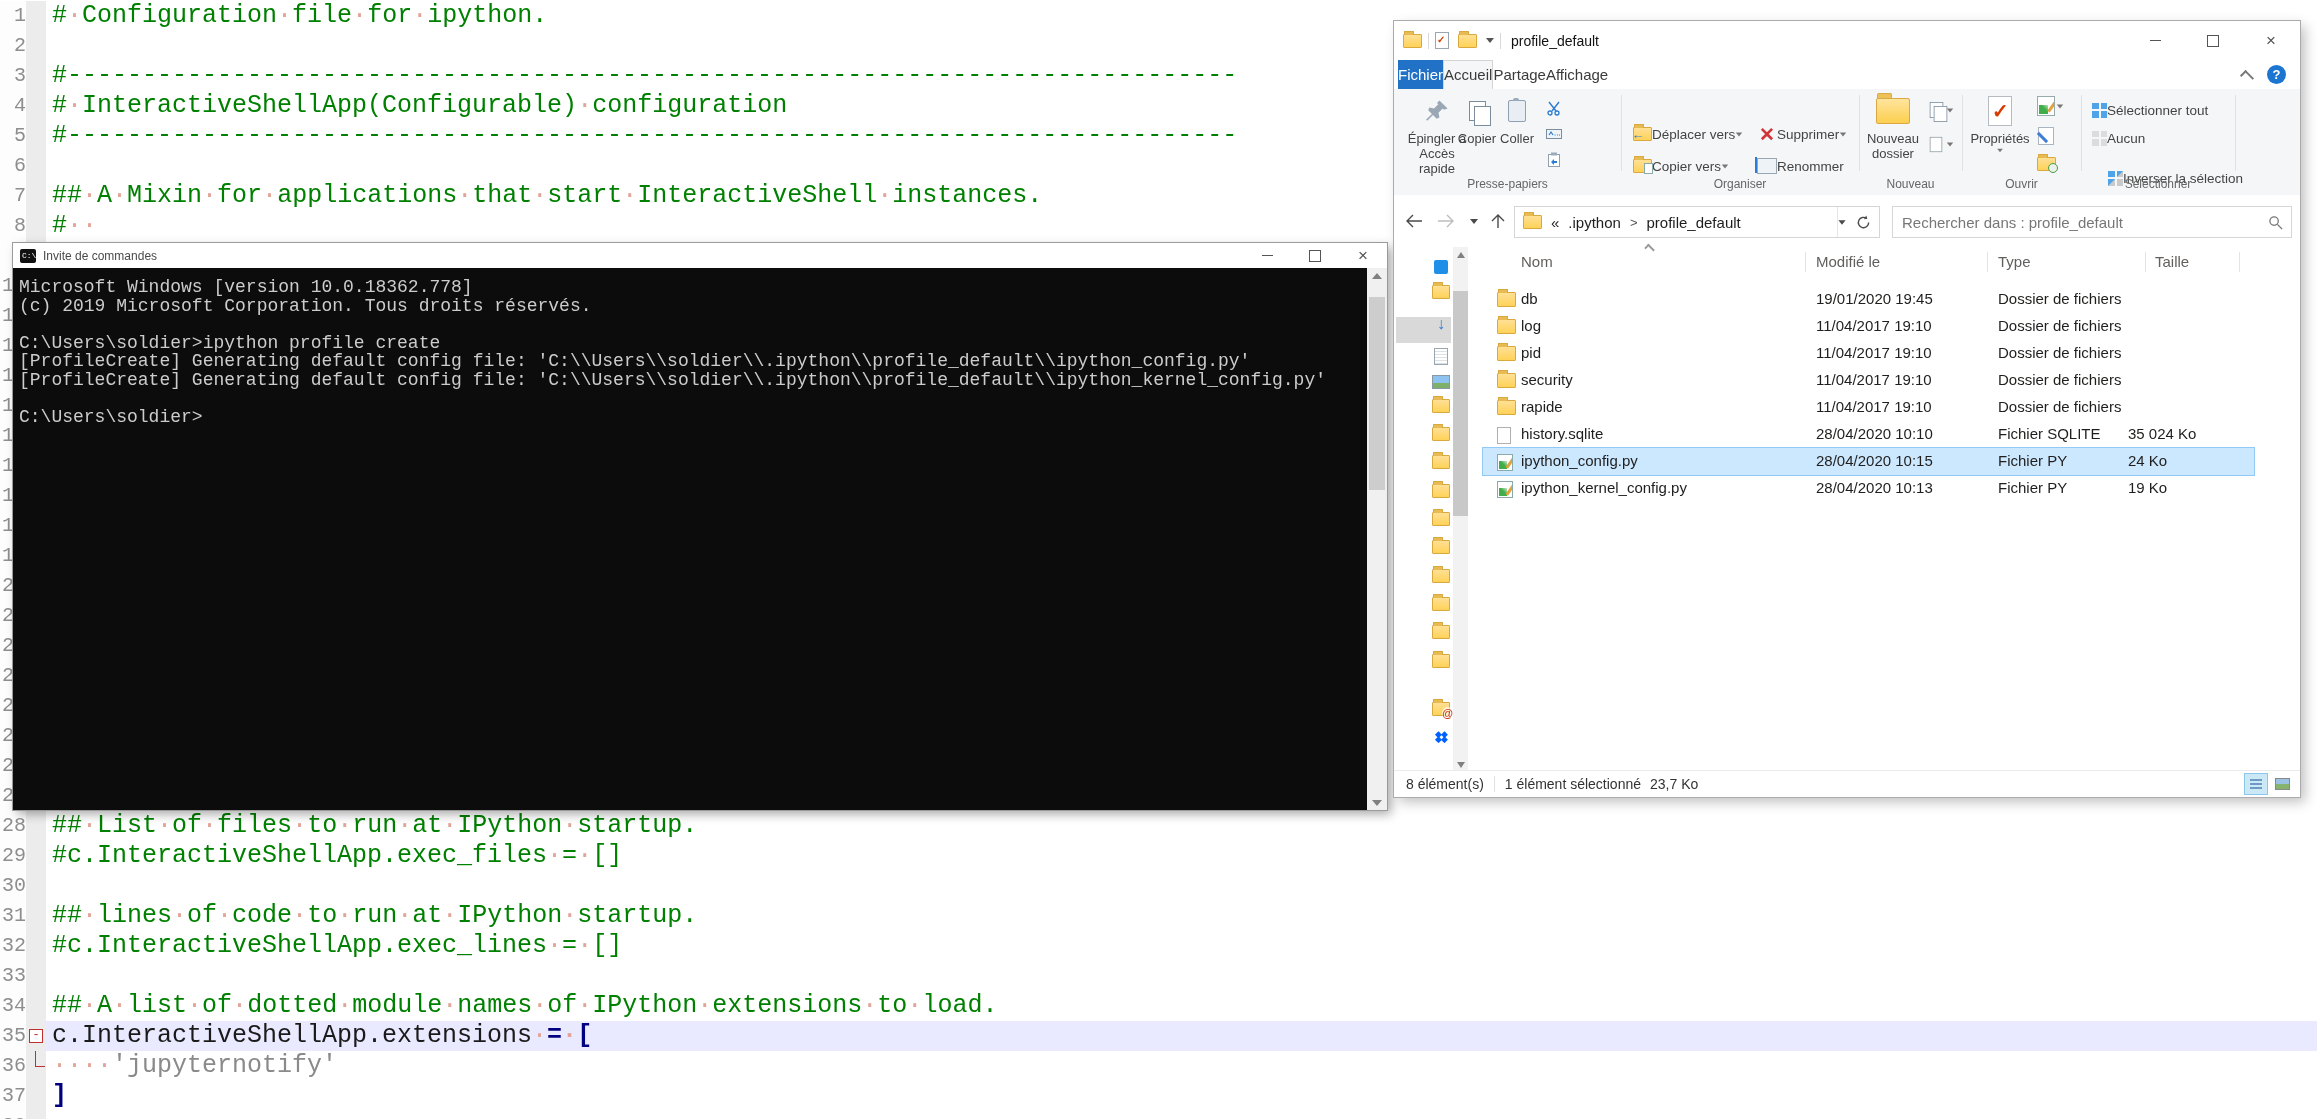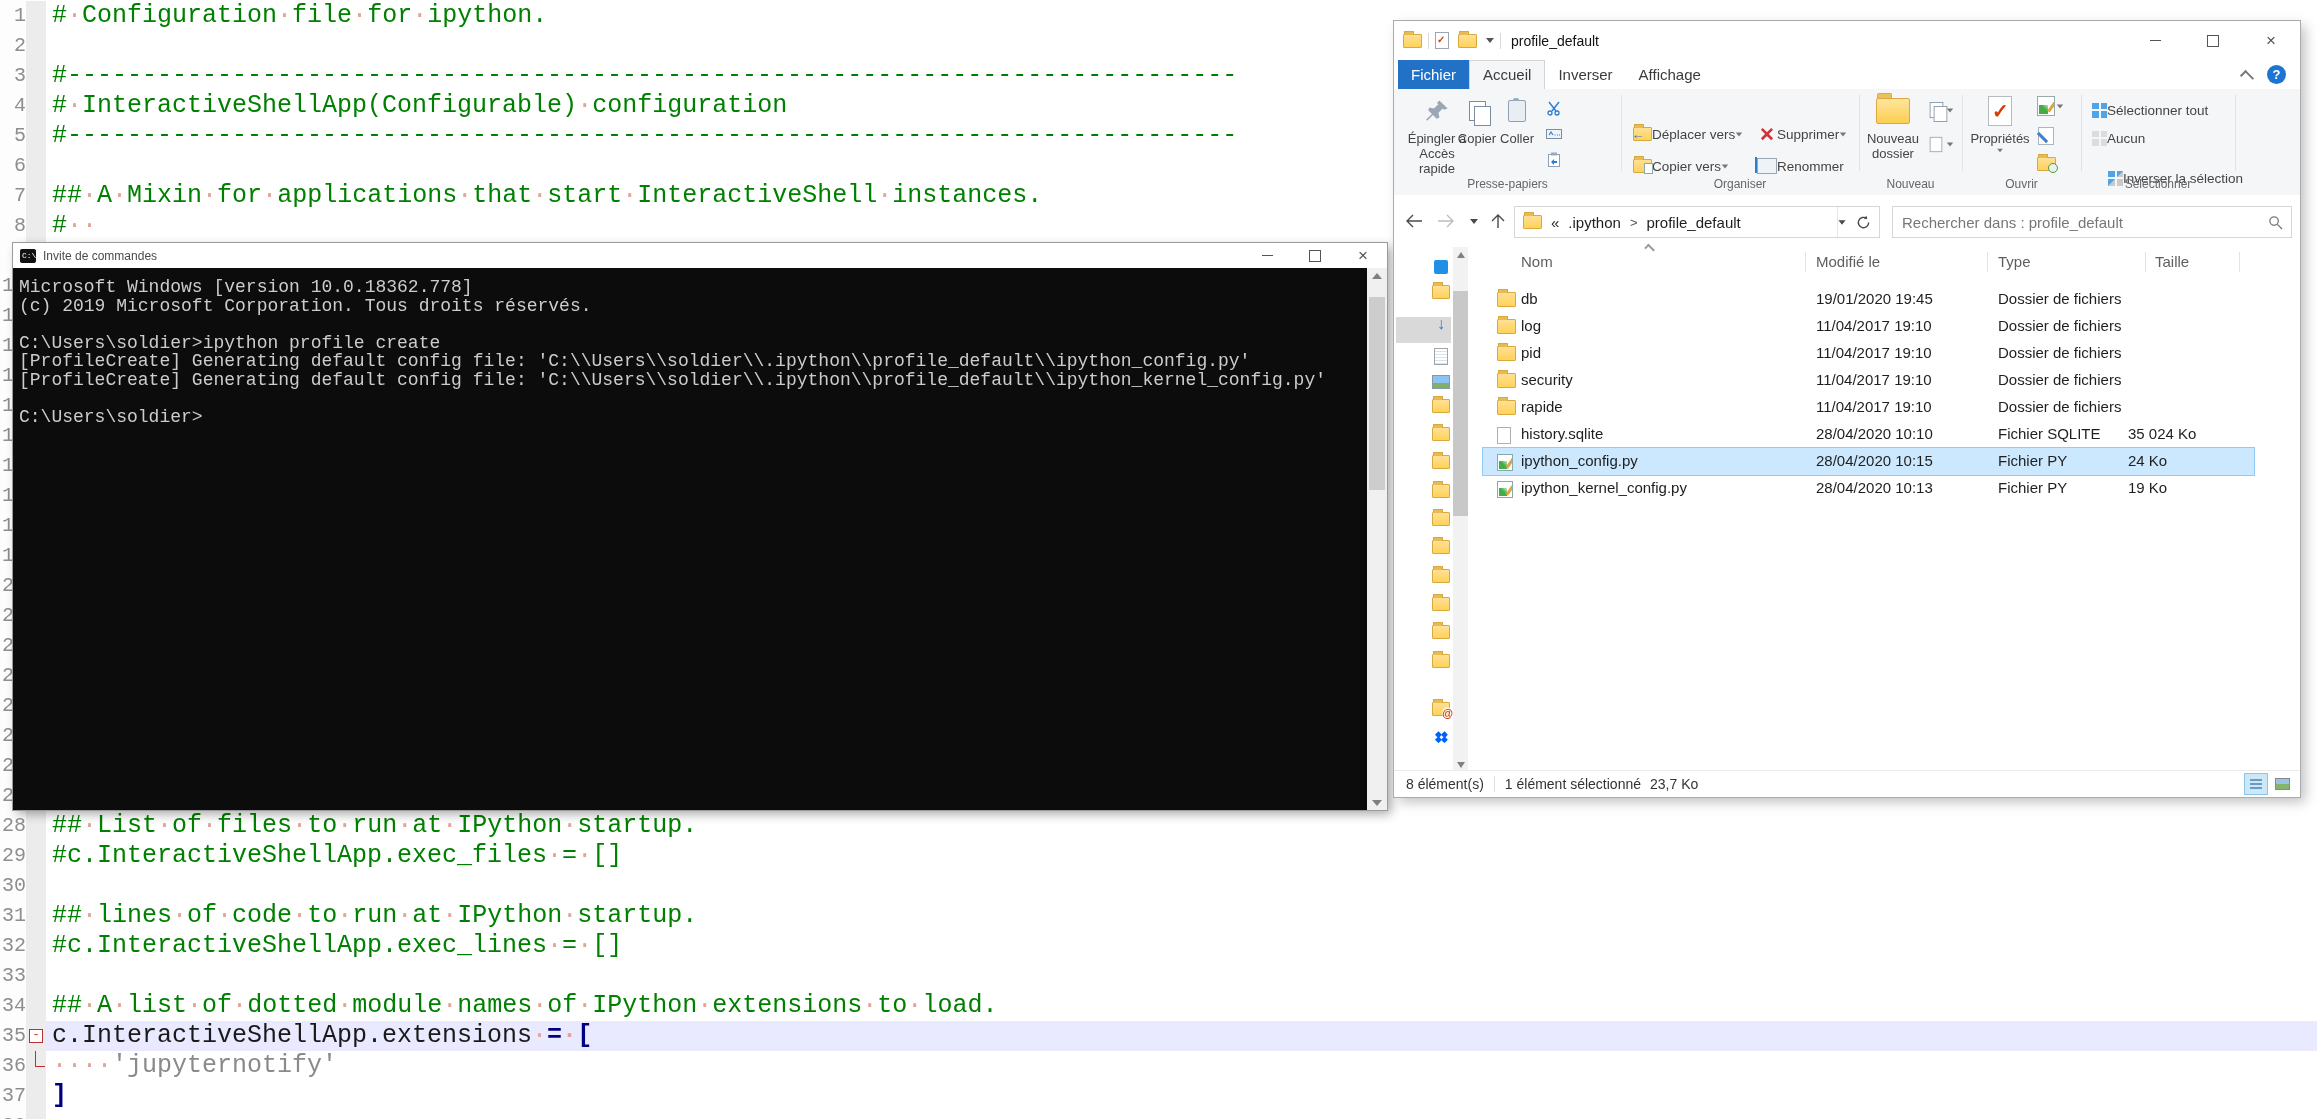--- a/index.html
+++ b/index.html
@@ -57,21 +57,21 @@
 
   
   .mini-folder{width:17px;height:12px;background:linear-gradient(#ffe095,#ffd258);border:1px solid #d9a940;border-radius:1px;position:relative;}
   .mini-folder::before{content:"";position:absolute;top:-4px;left:0;width:8px;height:3px;background:#e8bb52;border:1px solid #d9a940;border-bottom:none;border-radius:1px 1px 0 0;}
   .mini-page{width:12px;height:15px;background:#fff;border:1px solid #9aa7b0;position:relative;}
   .mini-page.check::after{content:"\2713";position:absolute;left:1px;top:1px;color:#d83b01;font-weight:bold;font-size:10px;}
   .caret-down{width:0;height:0;border-left:4px solid transparent;border-right:4px solid transparent;border-top:5px solid #555;display:inline-block;}
 
   
   .ex-tabs{position:absolute;top:39px;left:0;right:0;height:29px;background:#fff;display:flex;align-items:stretch;}
-  .tab{padding:0 13px;line-height:29px;font-size:15px;color:#3b3b3b;}
+  .tab{padding:0 0;line-height:29px;font-size:15px;color:#3b3b3b;}
   .tab.file{background:#2172c6;color:#fff;margin-left:4px;}
   .tab.active{background:#f5f6f7;border:1px solid #d4d4d4;border-bottom:none;line-height:27px;}
   .tab-right{margin-left:auto;display:flex;align-items:center;gap:14px;padding-right:14px;}
   .rib-collapse{width:10px;height:6px;border-top:2px solid #777;border-left:2px solid #777;transform:rotate(45deg);margin-top:4px;}
   .help-btn{width:19px;height:19px;border-radius:50%;background:#1c76d1;color:#fff;text-align:center;}
   .help-btn::before{content:"?";font-size:13px;line-height:19px;font-weight:bold;}
 
   
   .ribbon{position:absolute;top:68px;left:0;right:0;height:106px;background:#f5f6f7;border-bottom:1px solid #d4d4d4;}
   .rb-sep{position:absolute;top:6px;height:76px;width:1px;background:#e1e2e3;}
@@ -428,21 +428,21 @@
         </div>
       <div class="cap-btn">
           <div class="gl-close"></div>
         </div>
     </div>
   </div>
 
   <div class="ex-tabs">
     <div class="tab file">Fichier</div>
     <div class="tab active">Accueil</div>
-    <div class="tab">Inverser</div>
+    <div class="tab">Partage</div>
     <div class="tab">Affichage</div>
     <div class="tab-right">
       <div class="rib-collapse"></div>
       <div class="help-btn"></div>
     </div>
   </div>
 
   <div class="ribbon">
 
     <div class="rb-big" style="left:8px;width:70px;">

